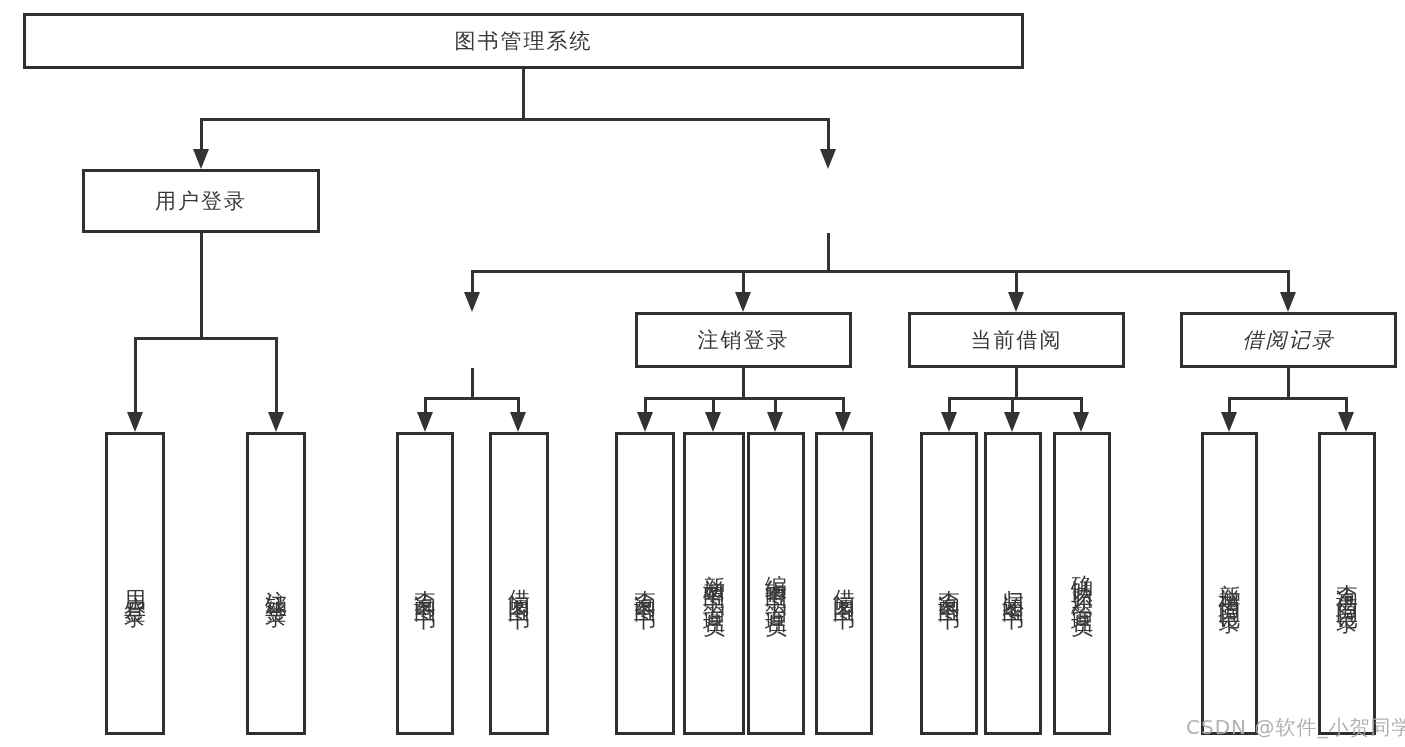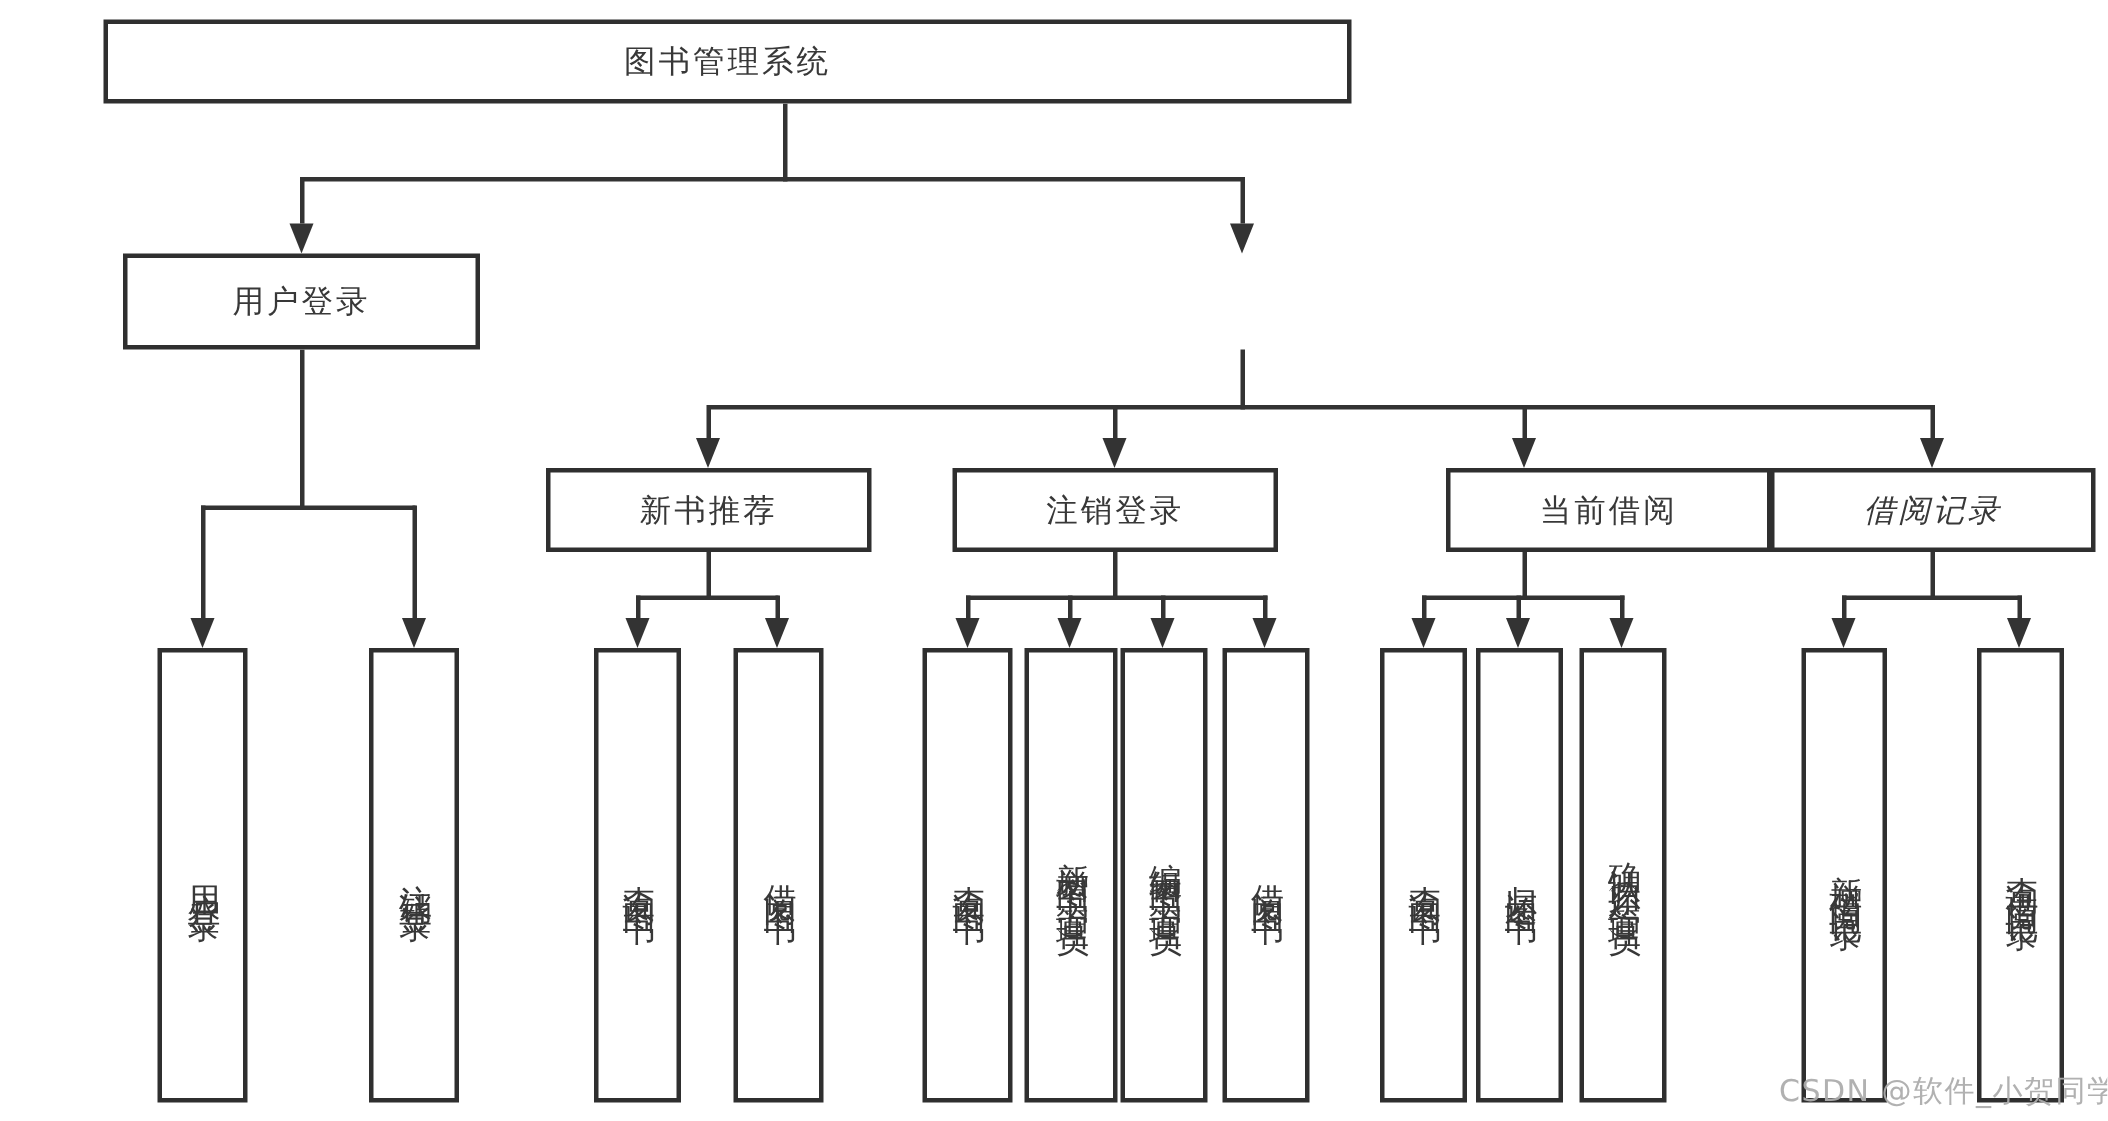--- a/index.html
+++ b/index.html
@@ -25,21 +25,21 @@
   .watermark{
     position:absolute;left:1186px;top:714px;z-index:5;
     font-size:20px;letter-spacing:1px;color:rgba(173,173,173,0.95);white-space:nowrap;
   }
 </style>
 </head>
 <body>
 
 <div id="stage">
 
-  <div class="box" style="left:23px;top:13px;width:832px;height:56px;margin-left:46px;">
+  <div class="box" style="left:23px;top:13px;width:1001px;height:56px;">
     <span class="hlabel">图书管理系统</span>
   </div>
 
   <div class="line" style="left:522px;top:69px;width:3px;height:52px;"></div>
   <div class="line" style="left:200px;top:118px;width:629px;height:3px;"></div>
   <div class="line" style="left:200px;top:118px;width:3px;height:31px;"></div>
   <div class="arrow" style="left:193px;top:149px;"></div>
   <div class="line" style="left:827px;top:118px;width:3px;height:31px;"></div>
   <div class="arrow" style="left:820px;top:149px;"></div>
 
@@ -58,27 +58,24 @@
   <div class="line" style="left:472px;top:270px;width:818px;height:3px;"></div>
   <div class="line" style="left:471px;top:270px;width:3px;height:22px;"></div>
   <div class="arrow" style="left:464px;top:292px;"></div>
   <div class="line" style="left:742px;top:270px;width:3px;height:22px;"></div>
   <div class="arrow" style="left:735px;top:292px;"></div>
   <div class="line" style="left:1015px;top:270px;width:3px;height:22px;"></div>
   <div class="arrow" style="left:1008px;top:292px;"></div>
   <div class="line" style="left:1287px;top:270px;width:3px;height:22px;"></div>
   <div class="arrow" style="left:1280px;top:292px;"></div>
 
-  <div class="box" style="left:364px;top:312px;width:217px;height:56px;">
-    <span class="hlabel">新书推荐</span>
-  </div>
   <div class="box" style="left:635px;top:312px;width:217px;height:56px;">
     <span class="hlabel">注销登录</span>
   </div>
-  <div class="box" style="left:964px;top:312px;width:217px;height:56px;">
+  <div class="box" style="left:908px;top:312px;width:217px;height:56px;">
     <span class="hlabel">当前借阅</span>
   </div>
   <div class="box" style="left:1180px;top:312px;width:217px;height:56px;font-style:italic;">
     <span class="hlabel">借阅记录</span>
   </div>
 
   <div class="line" style="left:471px;top:368px;width:3px;height:32px;"></div>
   <div class="line" style="left:424px;top:397px;width:95px;height:3px;"></div>
   <div class="line" style="left:424px;top:397px;width:3px;height:15px;"></div>
   <div class="arrow" style="left:417px;top:412px;"></div>

